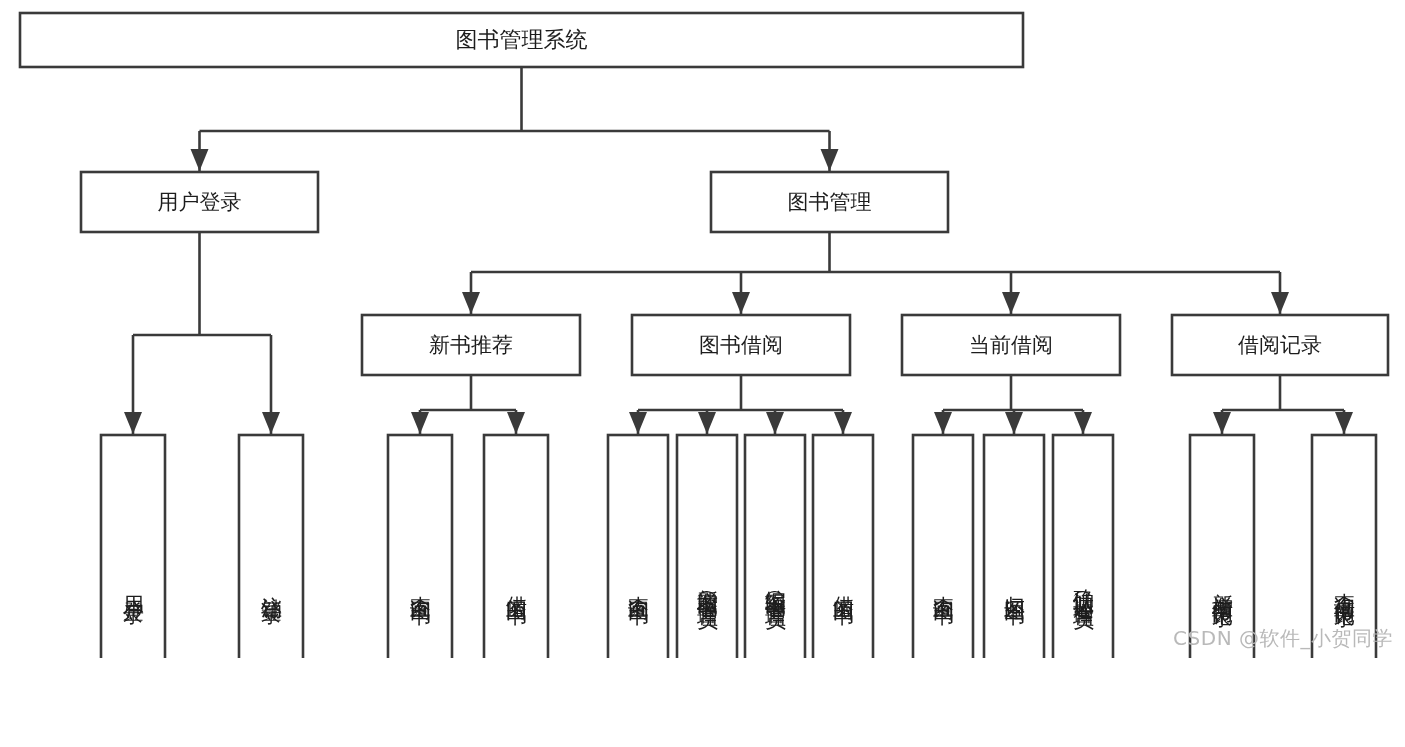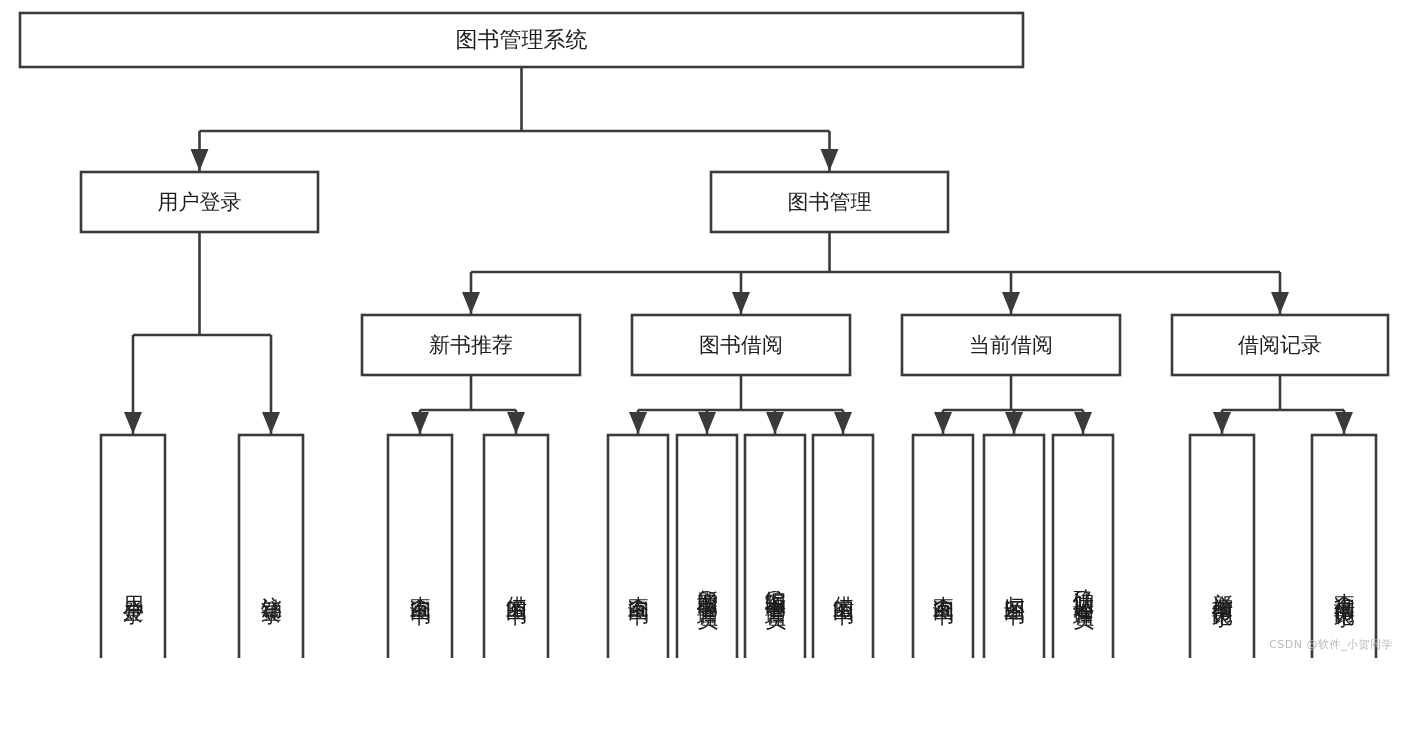--- a/index.html
+++ b/index.html
@@ -65,21 +65,21 @@
     color: #1d1d1d;
     letter-spacing: 3px;
     line-height: 1;
     white-space: nowrap;
   }
   .watermark {
     position: absolute;
     right: 12px;
     bottom: 6px;
     font-family: "DejaVu Sans", "Liberation Sans", sans-serif;
-    font-size: 11px;
+    font-size: 20px;
     color: #b9b9b9;
     letter-spacing: 0.5px;
     user-select: none;
   }
 </style>
 </head>
 <body>
 
 <div id="diagram-root">
 

